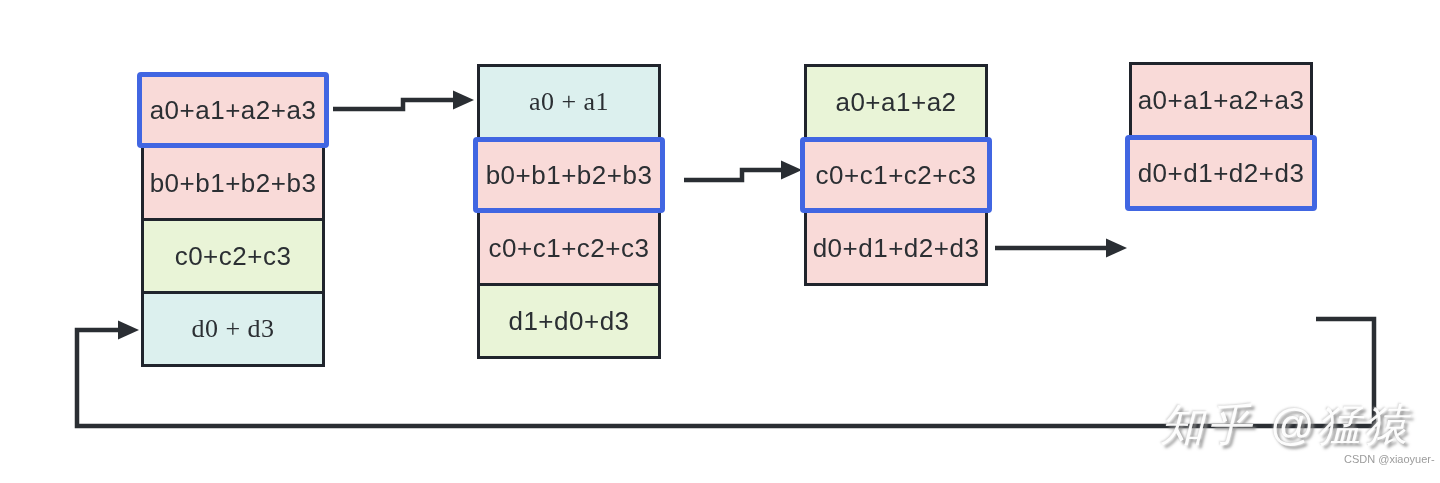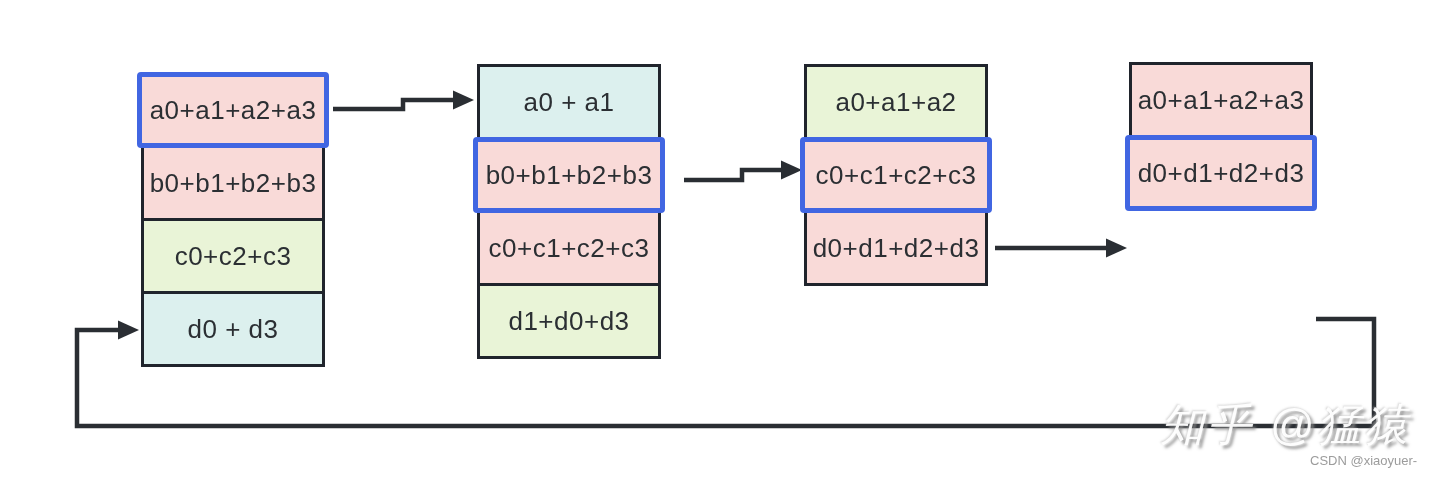--- a/index.html
+++ b/index.html
@@ -31,21 +31,21 @@
     justify-content: center;
     font-size: 26px;
     color: #2b2f33;
     letter-spacing: 0.5px;
     white-space: nowrap;
     background: #eee;
   }
   .cell + .cell { margin-top: -3px; }
   .cell[data-color="pink"]  { background: var(--pink,  #f9dad8); }
   .cell[data-color="green"] { background: var(--green, #e9f4d7); }
-  .cell[data-color="cyan"]  { background: var(--cyan,  #dcf0ee); }
+  .cell[data-color="cyan"]  { background: var(--cyan,  #dcf0ee); font-family: Liberation Serif, serif; }
   .cell[data-highlight="true"] {
     position: relative;
     z-index: 2;
     border: 5px solid var(--highlight_border, #4166e2);
     border-radius: 4px;
     margin-left: -4px;
     margin-right: -4px;
     width: 192px;
   }
   #col1 { left: 141px; top: 72px; }
@@ -77,24 +77,24 @@
     z-index: 3;
     font-size: 44px;
     letter-spacing: 3px;
     color: rgba(255,255,255,0.95);
     text-shadow: 3px 3px 3px rgba(140,140,140,0.85), -1px -1px 2px rgba(170,170,170,0.45);
     white-space: nowrap;
     font-style: italic;
   }
   .watermark-csdn {
     position: absolute;
-    left: 1310px;
+    left: 1344px;
     top: 453px;
     z-index: 3;
-    font-size: 13px;
+    font-size: 11px;
     color: #9c9c9c;
     white-space: nowrap;
   }
 </style>
 </head>
 <body>
 
 <div id="stage">
 
   <svg id="arrow-layer" viewBox="0 0 1440 483" xmlns="http://www.w3.org/2000/svg">

